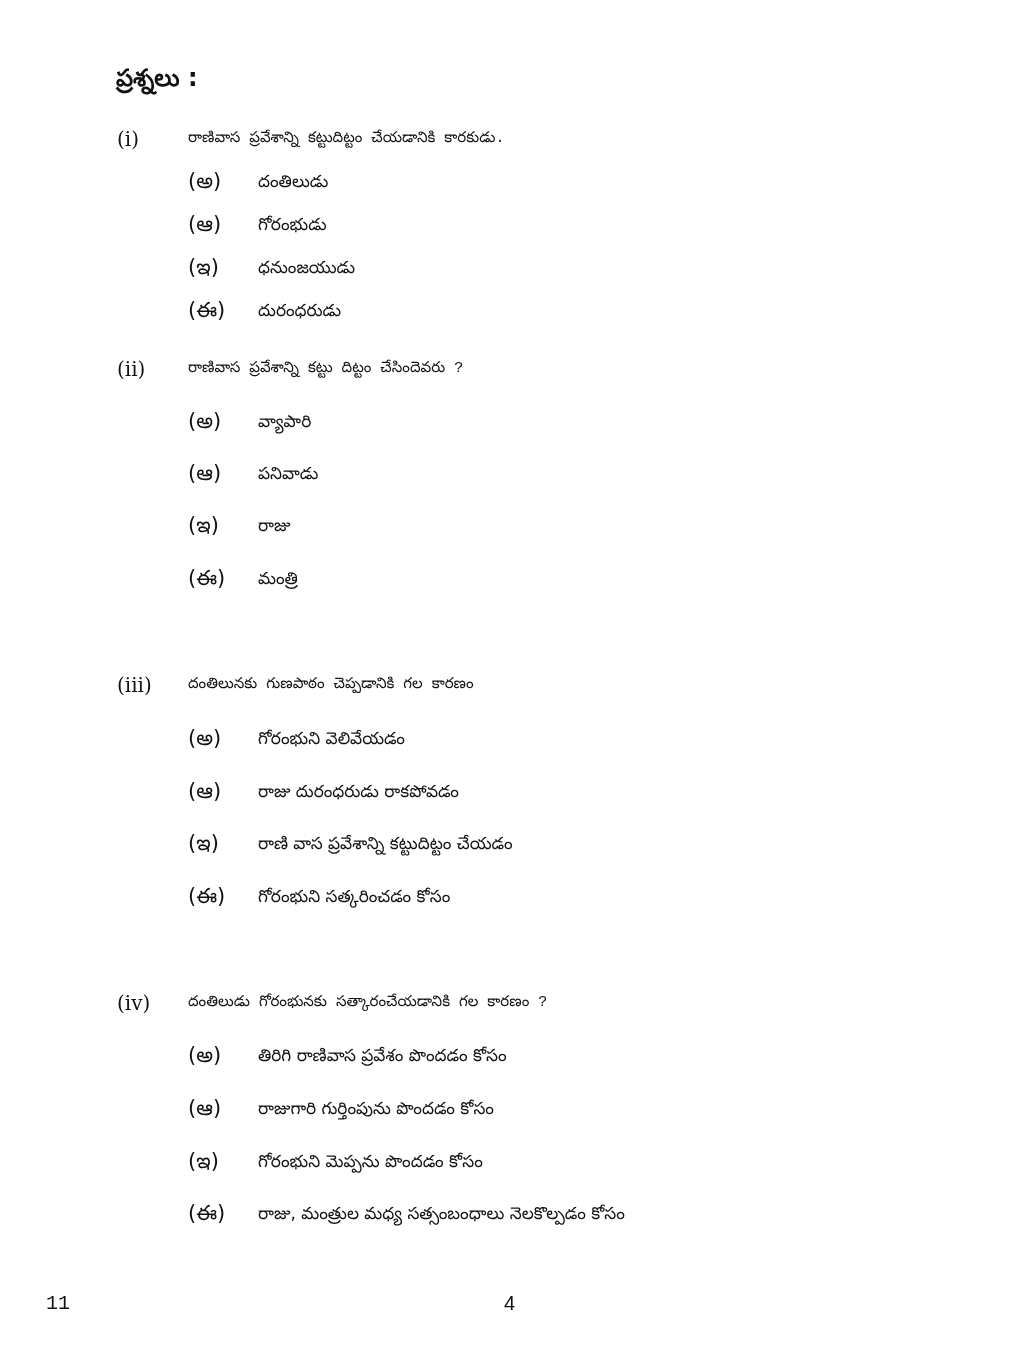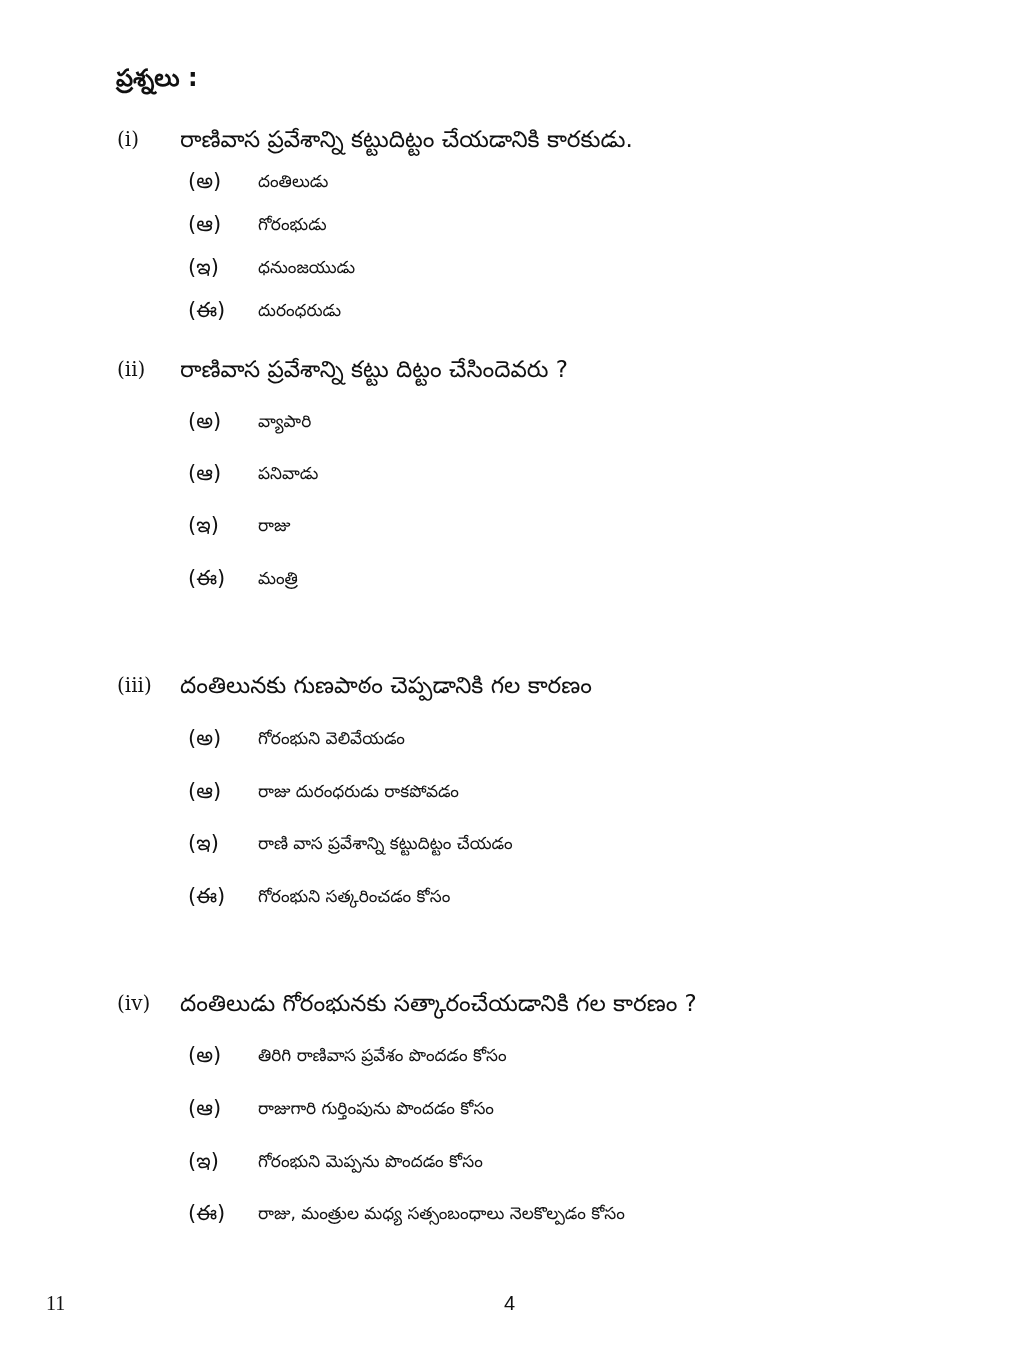--- a/index.html
+++ b/index.html
@@ -36,22 +36,23 @@
       white-space: nowrap;
     }
     .q-num {
       position: absolute;
       left: 117px;
       font-family: "DejaVu Serif", serif;
       font-size: 20px;
     }
     .q-text {
       position: absolute;
-      left: 180px;
-      font-size: 23px;
+      left: 188px;
+      font-size: 15px;
+      font-family: Liberation Mono, monospace;
     }
     .opt {
       position: absolute;
       left: 0;
       height: 34px;
       line-height: 34px;
       white-space: nowrap;
     }
     .opt-label {
       position: absolute;
@@ -61,21 +62,21 @@
     }
     .opt-text {
       position: absolute;
       left: 258px;
       font-size: 17px;
     }
     .footer-left {
       position: absolute;
       left: 46px;
       top: 1292px;
-      font-family: Liberation Serif, serif;
+      font-family: Liberation Mono, monospace;
       font-size: 20px;
     }
     .footer-center {
       position: absolute;
       left: 504px;
       top: 1292px;
       font-family: "Liberation Sans", sans-serif;
       font-size: 20px;
     }
   </style>

